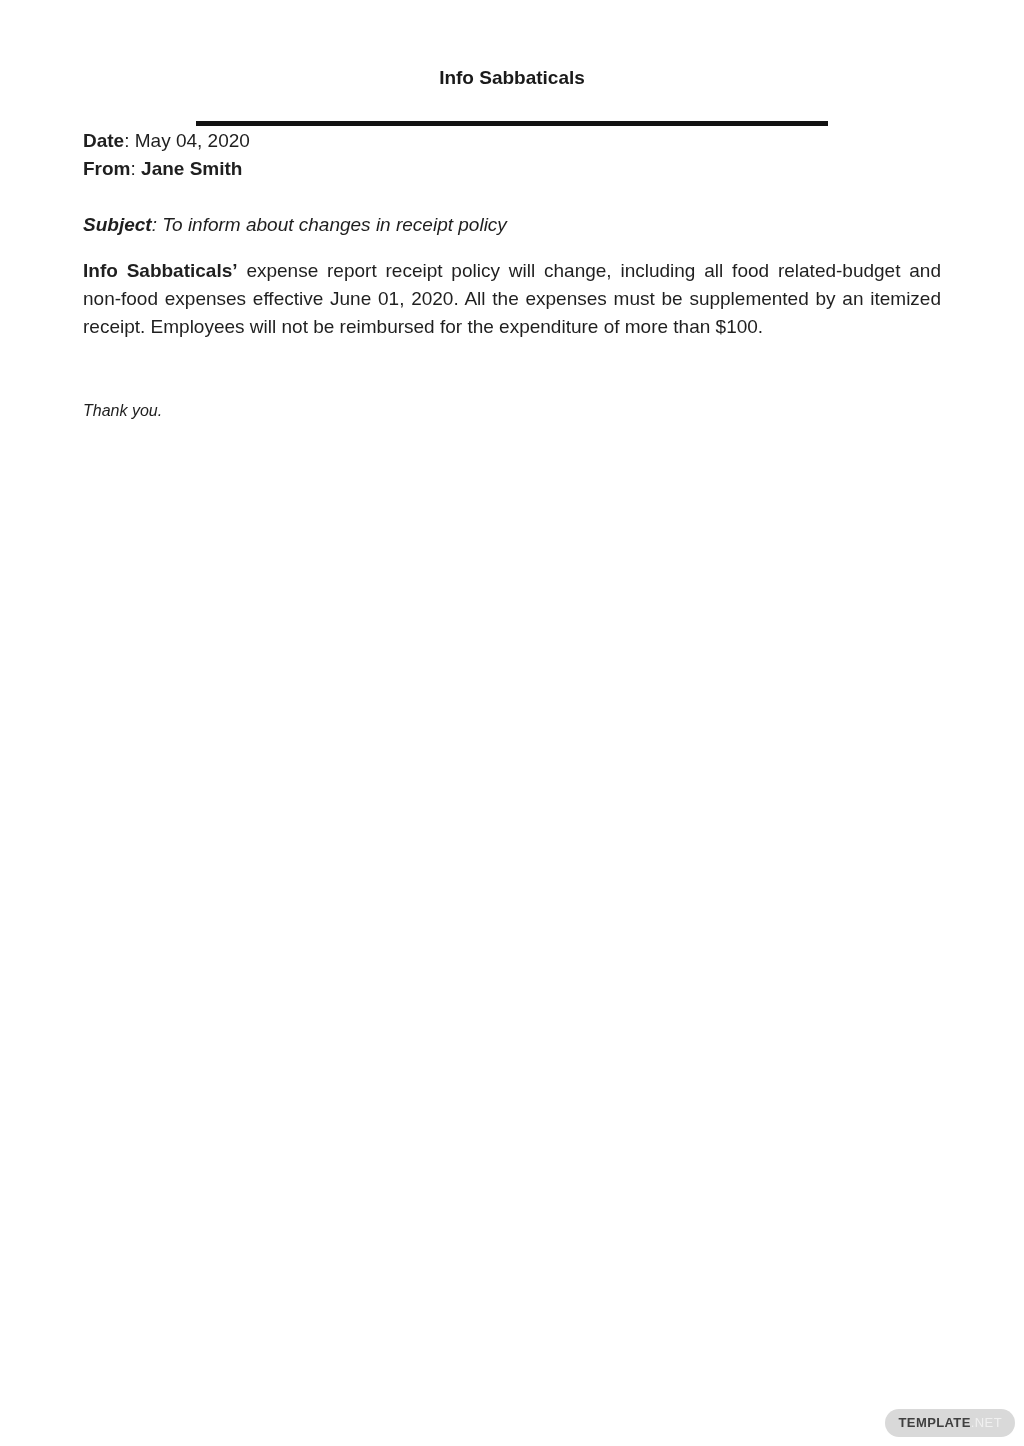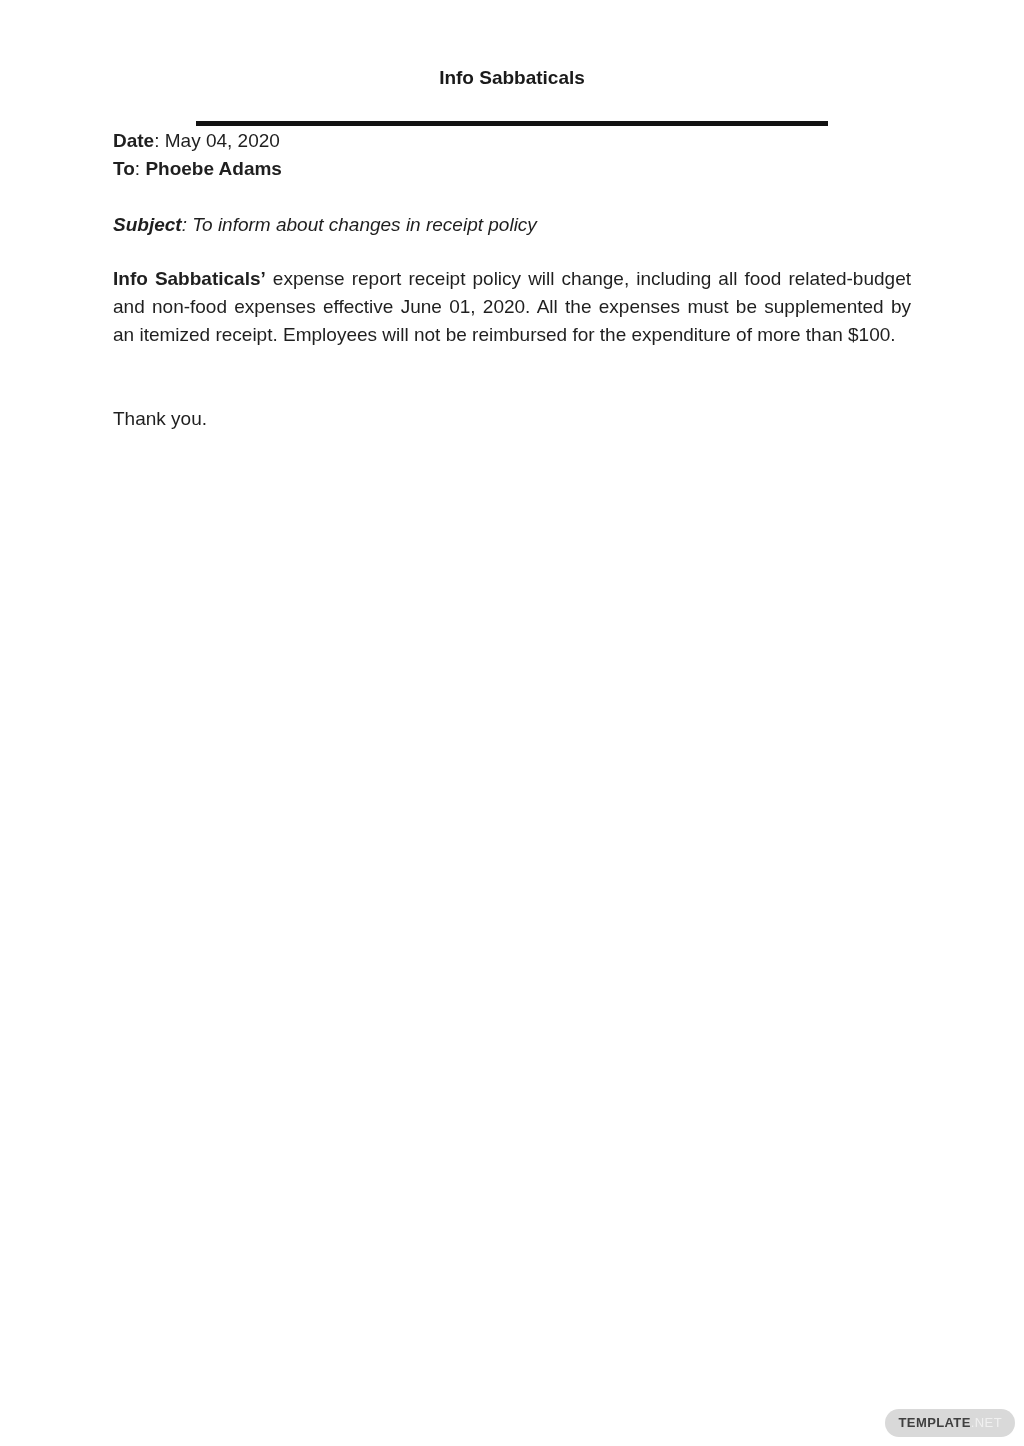--- a/index.html
+++ b/index.html
@@ -12,21 +12,21 @@
     width: 1024px;
     height: 1446px;
     font-family: "Liberation Sans", sans-serif;
     color: #1f1f1f;
   }
   .page {
     position: relative;
     width: 1024px;
     height: 1446px;
     box-sizing: border-box;
-    padding: 0 113px;
+    padding: 0 83px;
     background: #ffffff;
   }
   .company {
     padding-top: 66px;
     text-align: center;
     font-size: 19px;
     line-height: 24px;
     font-weight: 700;
     color: #1a1a1a;
   }
@@ -50,30 +50,31 @@
     font-size: 19px;
     line-height: 28px;
   }
   .subject-line {
     margin-top: 28px;
     font-size: 19px;
     line-height: 28px;
     font-style: italic;
   }
   p.para {
-    margin: 26px 0 0 0;
+    margin: 18px 0 0 0;
     font-size: 19px;
     line-height: 28px;
     text-align: justify;
   }
   p.closing {
     margin: 56px 0 0 0;
-    font-size: 19px;
+    font-size: 16px;
     line-height: 28px;
     text-align: left;
+    font-style: italic;
   }
   .b { font-weight: 700; }
   .badge {
     position: absolute;
     right: 9px;
     bottom: 9px;
     height: 28px;
     box-sizing: border-box;
     background: #d9d9d9;
     border-radius: 14px;
@@ -92,21 +93,21 @@
 
 <div class="page">
 
   <div class="company">Info Sabbaticals</div>
 
 
   <div class="rule"></div>
 
   <div class="meta">
     <div><span class="b">Date</span><span>: </span><span>May 04, 2020</span></div>
-    <div><span class="b">To</span><span>: </span><span class="b">Phoebe Adams</span></div>
+    <div><span class="b">From</span><span>: </span><span class="b">Jane Smith</span></div>
   </div>
 
   <div class="subject-line"><span class="b">Subject</span><span>: </span><span>To inform about changes in receipt policy</span></div>
 
   <p class="para"><span class="b">Info Sabbaticals’</span><span> expense report receipt policy will change, including all food related-budget and non-food expenses effective June 01, 2020. All the expenses must be supplemented by an itemized receipt. Employees will not be reimbursed for the expenditure of more than $100.</span></p>
 
 
   <p class="closing">Thank you.</p>
 
   <div class="badge"><span class="brand">TEMPLATE</span><span class="tld">.NET</span></div>

